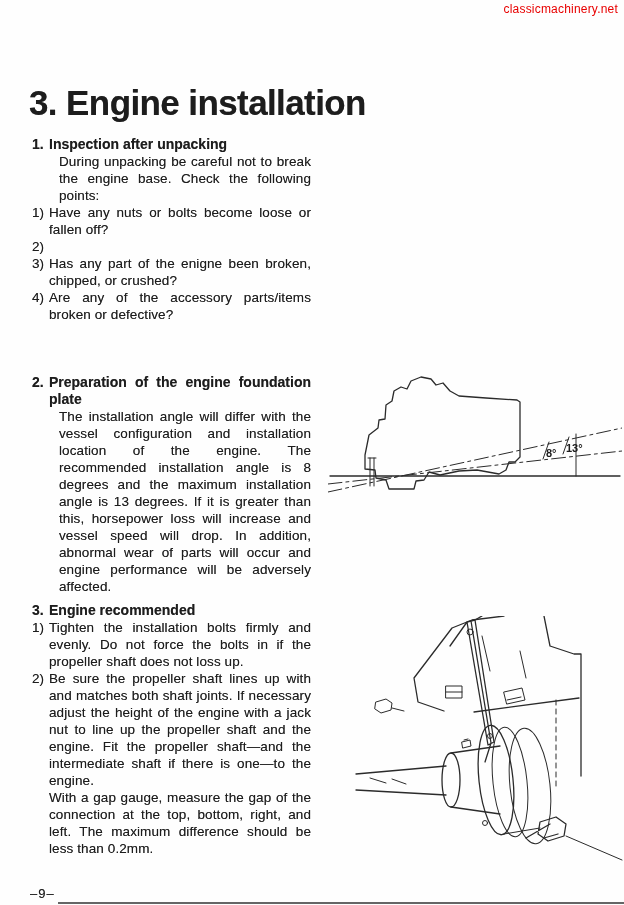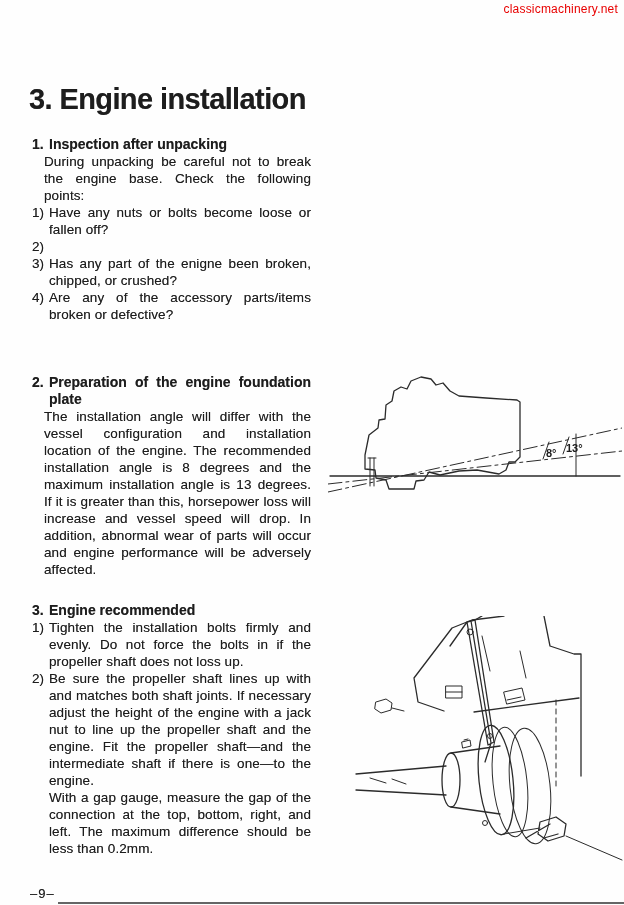--- a/index.html
+++ b/index.html
@@ -10,30 +10,30 @@
     color:#1d1d1d;
   }
   .page{position:absolute;inset:0;background:#fefefe;}
   .inky{text-shadow:0 0 .6px rgba(25,25,25,.55);}
   .watermark{
     position:absolute;top:2px;right:6px;
     font-size:12px;letter-spacing:.2px;
   }
   .title{
     position:absolute;left:29px;top:83px;
-    font-size:29px;font-weight:bold;letter-spacing:-.6px;
+    font-size:35px;font-weight:bold;letter-spacing:-.6px;
   }
   .col{position:absolute;left:32px;width:279px;}
   .sec1{top:136px;}
   .sec2{top:374px;}
   .sec3{top:602px;}
   .sec-head{display:flex;font-weight:bold;font-size:14px;line-height:17px;}
   .sec-head .marker{width:17px;flex:none;}
   .sec-head .htext{flex:1;text-align:justify;}
-  .para{margin-left:12px;text-align:justify;font-size:13.5px;line-height:17px;letter-spacing:.1px;}
+  .para{margin-left:27px;text-align:justify;font-size:13.5px;line-height:17px;letter-spacing:.1px;}
   .item{display:flex;font-size:13.5px;line-height:17px;letter-spacing:.1px;}
   .item .marker{width:17px;flex:none;}
   .item .itext{flex:1;text-align:justify;}
   .diagram{position:absolute;}
   .diag1{left:328px;top:358px;width:294px;height:168px;}
   .diag2{left:354px;top:616px;width:270px;height:264px;}
   .footer{position:absolute;left:30px;top:886px;font-size:13px;letter-spacing:1px;}
   .scan-edge{position:absolute;left:58px;right:0;top:902px;height:2px;background:#4a4a4a;opacity:.85;}
   svg{display:block;}
   svg .ln{fill:none;stroke:#2b2b2b;stroke-width:1.3;stroke-linejoin:round;stroke-linecap:round;}

